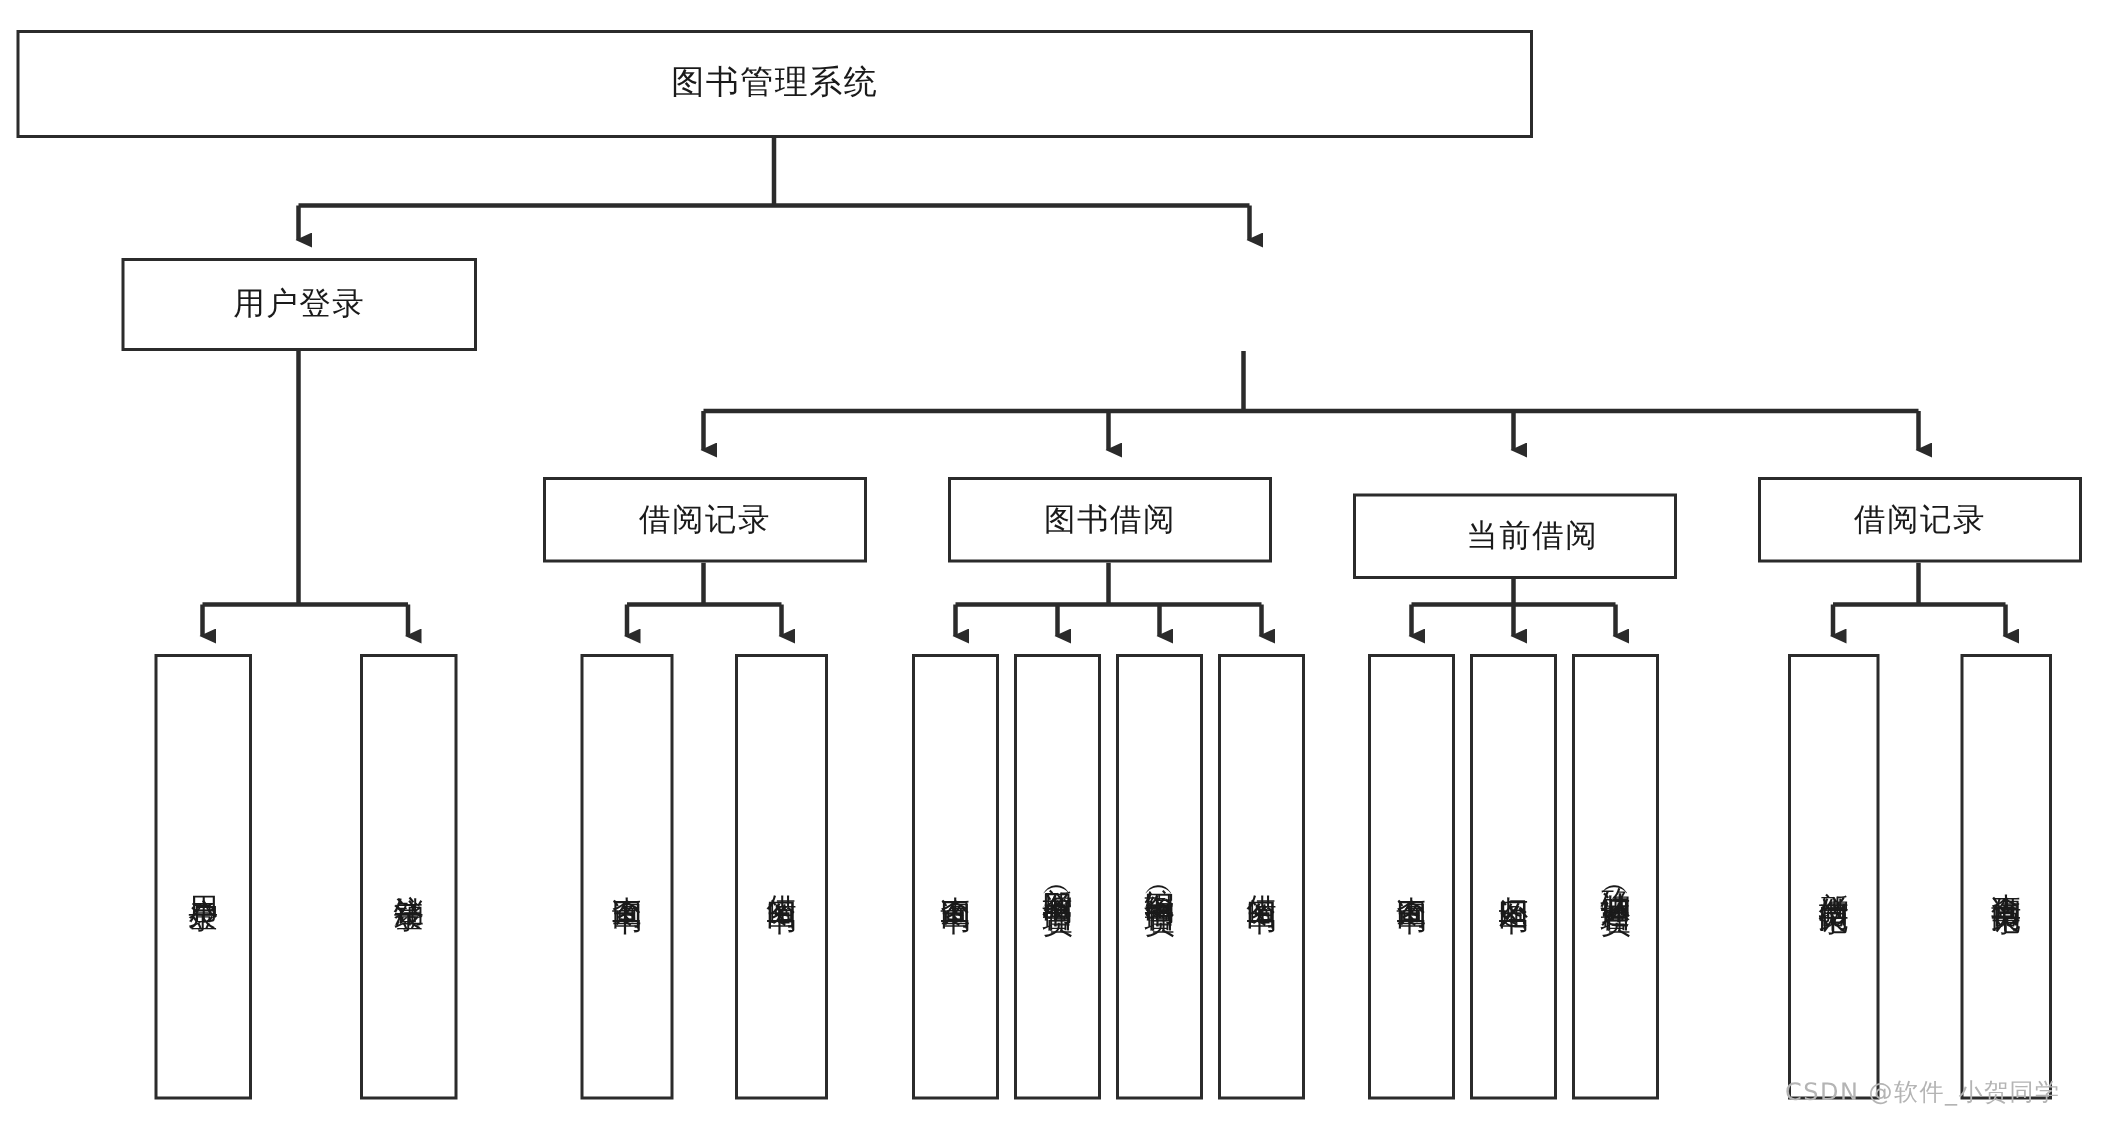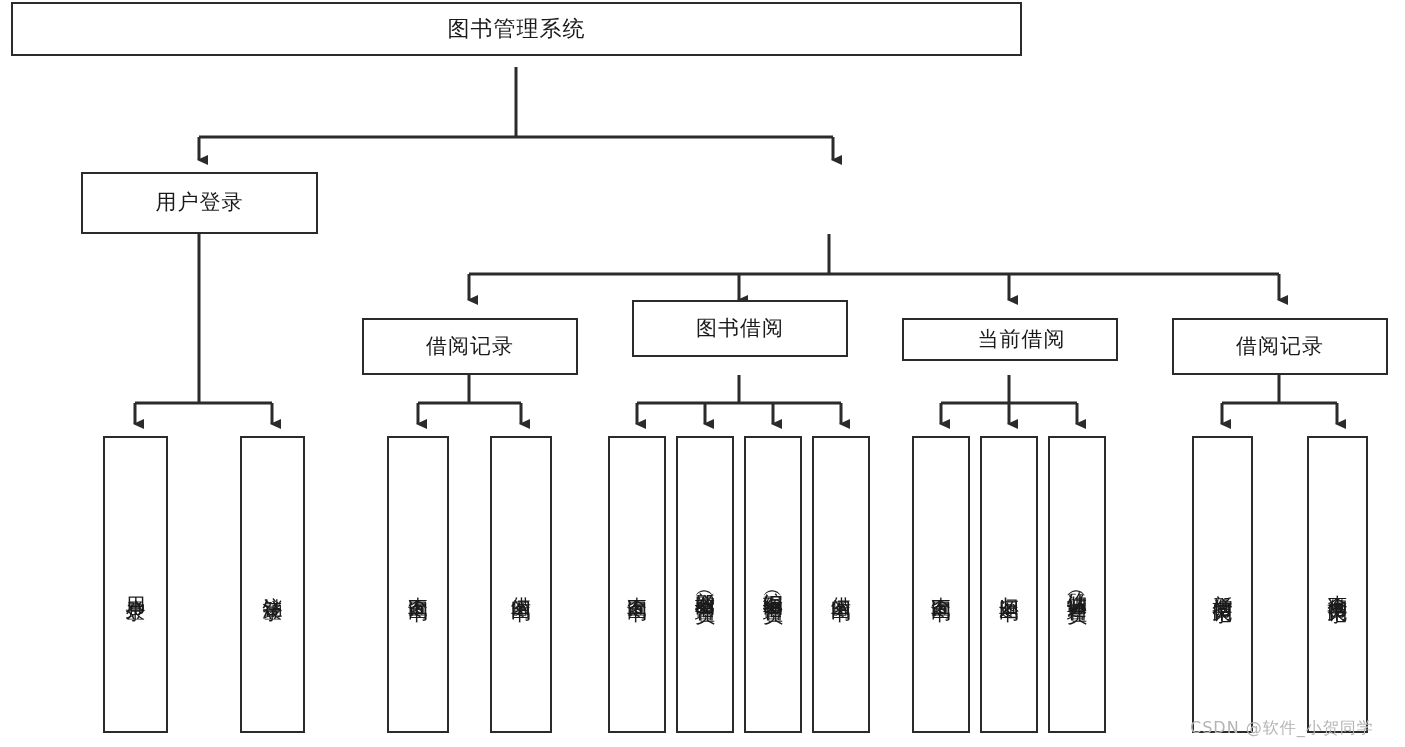--- a/index.html
+++ b/index.html
@@ -114,35 +114,35 @@
       <path d="M1009,403 L1009,424" marker-end="url(#arrow)"></path>
       <path d="M1077,403 L1077,424" marker-end="url(#arrow)"></path>
 
       <path d="M1279,375 L1279,403"></path>
       <path d="M1222,403 L1337,403"></path>
       <path d="M1222,403 L1222,424" marker-end="url(#arrow)"></path>
       <path d="M1337,403 L1337,424" marker-end="url(#arrow)"></path>
     </g>
   </svg>
 
-  <div class="node horizontal" id="root-node" style="left:11px; top:2px; width:1011px; height:54px;">
+  <div class="node horizontal" id="root-node" style="left:11px; top:20px; width:1011px; height:72px;">
     <span>图书管理系统</span>
   </div>
 
   <div class="node horizontal" style="left:81px; top:172px; width:237px; height:62px;">
     <span>用户登录</span>
   </div>
 
   <div class="node horizontal" style="left:362px; top:318px; width:216px; height:57px;">
     <span>借阅记录</span>
   </div>
-  <div class="node horizontal" style="left:632px; top:300px; width:216px; height:57px;">
+  <div class="node horizontal" style="left:632px; top:318px; width:216px; height:57px;">
     <span>图书借阅</span>
   </div>
-  <div class="node horizontal" style="left:902px; top:318px; width:216px; height:43px;padding-left:23px;">
+  <div class="node horizontal" style="left:902px; top:329px; width:216px; height:57px;padding-left:23px;">
     <span>当前借阅</span>
   </div>
   <div class="node horizontal" style="left:1172px; top:318px; width:216px; height:57px;">
     <span>借阅记录</span>
   </div>
 
   <div class="node vertical" style="left:103px; top:436px; width:65px; height:297px;">
     <span class="vlabel">用户登录</span>
   </div>
   <div class="node vertical" style="left:240px; top:436px; width:65px; height:297px;">

